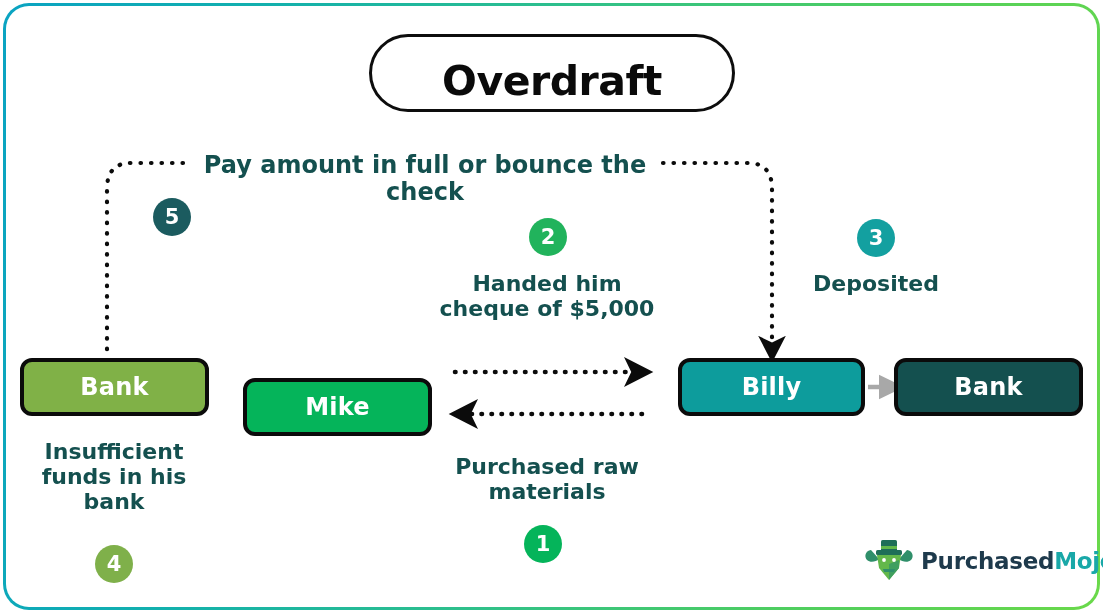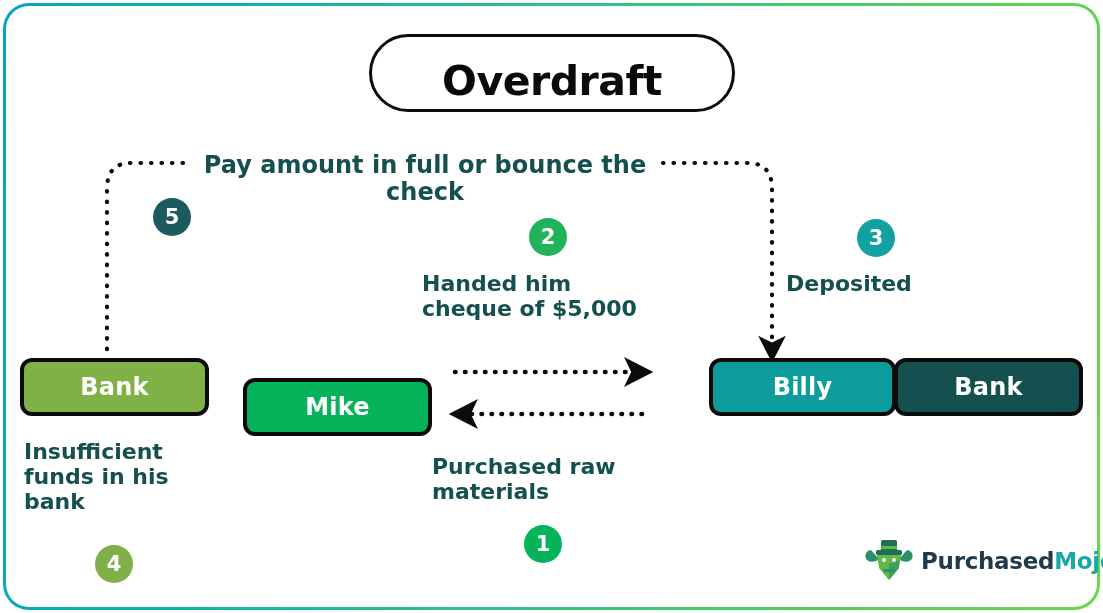--- a/index.html
+++ b/index.html
@@ -77,21 +77,21 @@
     justify-content: center;
   }
   .ebox span {
     font-size: 24px;
     font-weight: 800;
     color: #ffffff;
     letter-spacing: 0.2px;
   }
   #box-bank-left  { left: 20px;  top: 358px; width: 189px; height: 58px; background: #80b147; }
   #box-mike       { left: 243px; top: 358px; width: 189px; height: 58px; background: #05b45a; margin-top: 20px; }
-  #box-billy      { left: 678px; top: 358px; width: 187px; height: 58px; background: #0d9c9c; margin-left: 31px; }
+  #box-billy      { left: 678px; top: 358px; width: 187px; height: 58px; background: #0d9c9c; }
   #box-bank-right { left: 894px; top: 358px; width: 189px; height: 58px; background: #14504f; }
 
   
   .badge {
     position: absolute;
     width: 38px;
     height: 38px;
     border-radius: 50%;
     display: flex;
     align-items: center;
@@ -106,20 +106,21 @@
   #badge-3 { left: 857px; top: 219px; background: #13a0a0; }
   #badge-4 { left: 95px;  top: 545px; background: #7fb04a; }
   #badge-5 { left: 153px; top: 198px; background: #1b5b5f; }
 
   
   .caption {
     position: absolute;
     color: #14504f;
     font-weight: 800;
     line-height: 1.13;
+    text-align: center;
   }
   #cap-pay {
     left: 180px;
     top: 152px;
     width: 490px;
     font-size: 24px;
     text-align: center;
   }
   #cap-handed {
     left: 422px;

